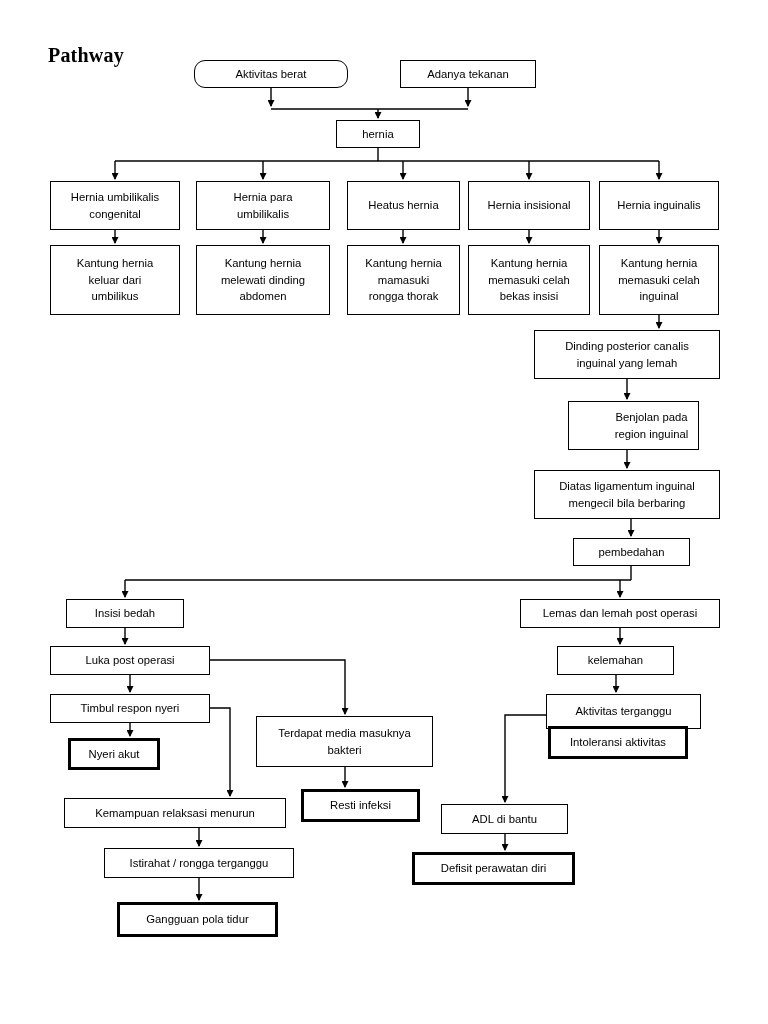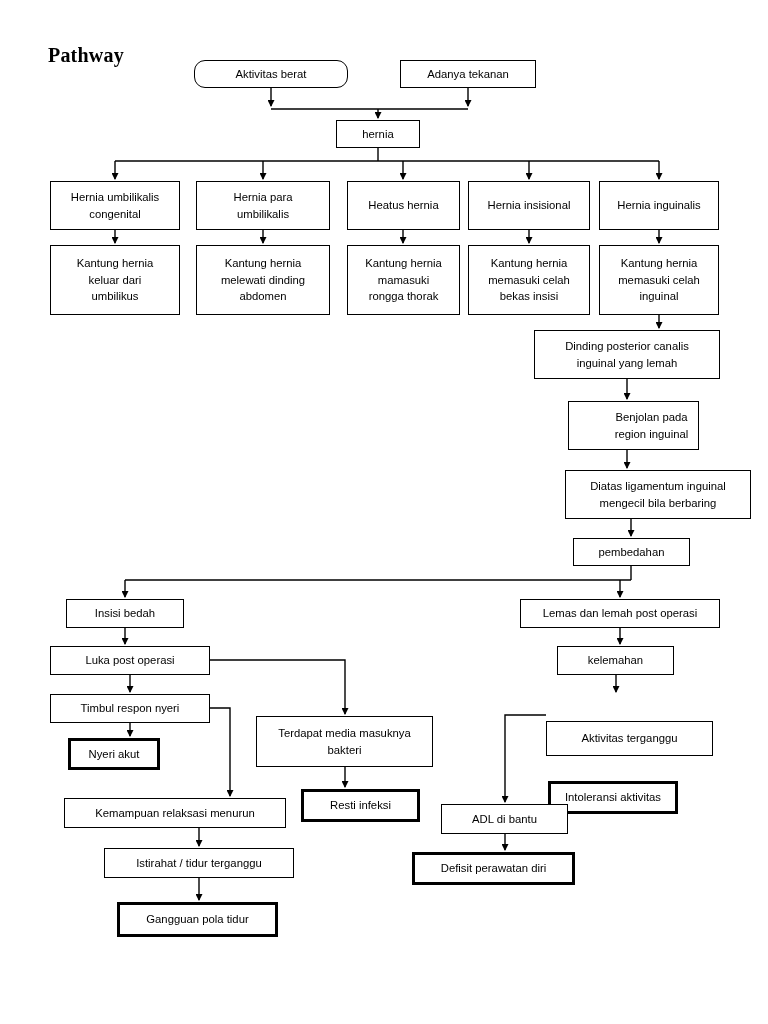--- a/index.html
+++ b/index.html
@@ -178,21 +178,21 @@
 inguinal</span>
       </div>
       <div class="node" style="left: 534px; top: 330px; width: 186px; height: 49px;">
         <span class="lbl">Dinding posterior canalis
 inguinal  yang lemah</span>
       </div>
       <div class="node" style="left: 568px; top: 401px; width: 131px; height: 49px; padding-left: 40px;">
         <span class="lbl">Benjolan pada
 region inguinal</span>
       </div>
-      <div class="node" style="left: 565px; top: 470px; width: 186px; height: 49px;">
+      <div class="node" style="left: 534px; top: 470px; width: 186px; height: 49px;">
         <span class="lbl">Diatas ligamentum inguinal
 mengecil bila berbaring</span>
       </div>
       <div class="node" style="left: 573px; top: 538px; width: 117px; height: 28px;">
         <span class="lbl">pembedahan</span>
       </div>
       <div class="node" style="left: 66px; top: 599px; width: 118px; height: 29px;">
         <span class="lbl">Insisi bedah</span>
       </div>
       <div class="node" style="left: 520px; top: 599px; width: 200px; height: 29px;">
@@ -200,44 +200,44 @@
       </div>
       <div class="node" style="left: 50px; top: 646px; width: 160px; height: 29px;">
         <span class="lbl">Luka post operasi</span>
       </div>
       <div class="node" style="left: 557px; top: 646px; width: 117px; height: 29px;">
         <span class="lbl">kelemahan</span>
       </div>
       <div class="node" style="left: 50px; top: 694px; width: 160px; height: 29px;">
         <span class="lbl">Timbul respon nyeri</span>
       </div>
-      <div class="node" style="left: 546px; top: 694px; width: 167px; height: 35px; margin-top: 27px;">
+      <div class="node" style="left: 546px; top: 694px; width: 155px; height: 35px;">
         <span class="lbl">Aktivitas terganggu</span>
       </div>
       <div class="node" style="left: 256px; top: 716px; width: 177px; height: 51px;">
         <span class="lbl">Terdapat media masuknya
 bakteri</span>
       </div>
       <div class="node thick" style="left: 68px; top: 738px; width: 92px; height: 32px; text-align: center;">
         <span class="lbl">Nyeri akut</span>
       </div>
-      <div class="node thick" style="left: 548px; top: 781px; width: 130px; height: 33px;">
+      <div class="node thick" style="left: 548px; top: 726px; width: 140px; height: 33px;">
         <span class="lbl">Intoleransi aktivitas</span>
       </div>
       <div class="node" style="left: 64px; top: 798px; width: 222px; height: 30px;">
         <span class="lbl">Kemampuan relaksasi  menurun</span>
       </div>
       <div class="node thick" style="left: 301px; top: 789px; width: 119px; height: 33px;">
         <span class="lbl">Resti infeksi</span>
       </div>
       <div class="node" style="left: 441px; top: 804px; width: 127px; height: 30px;">
         <span class="lbl">ADL di bantu</span>
       </div>
       <div class="node" style="left: 104px; top: 848px; width: 190px; height: 30px;">
-        <span class="lbl">Istirahat / tidur terganggu</span>
+        <span class="lbl">Istirahat / rongga terganggu</span>
       </div>
       <div class="node thick" style="left: 412px; top: 852px; width: 163px; height: 33px;">
         <span class="lbl">Defisit perawatan diri</span>
       </div>
       <div class="node thick" style="left: 117px; top: 902px; width: 161px; height: 35px;">
         <span class="lbl">Gangguan pola tidur</span>
       </div>
     </div>
 </div>
 

